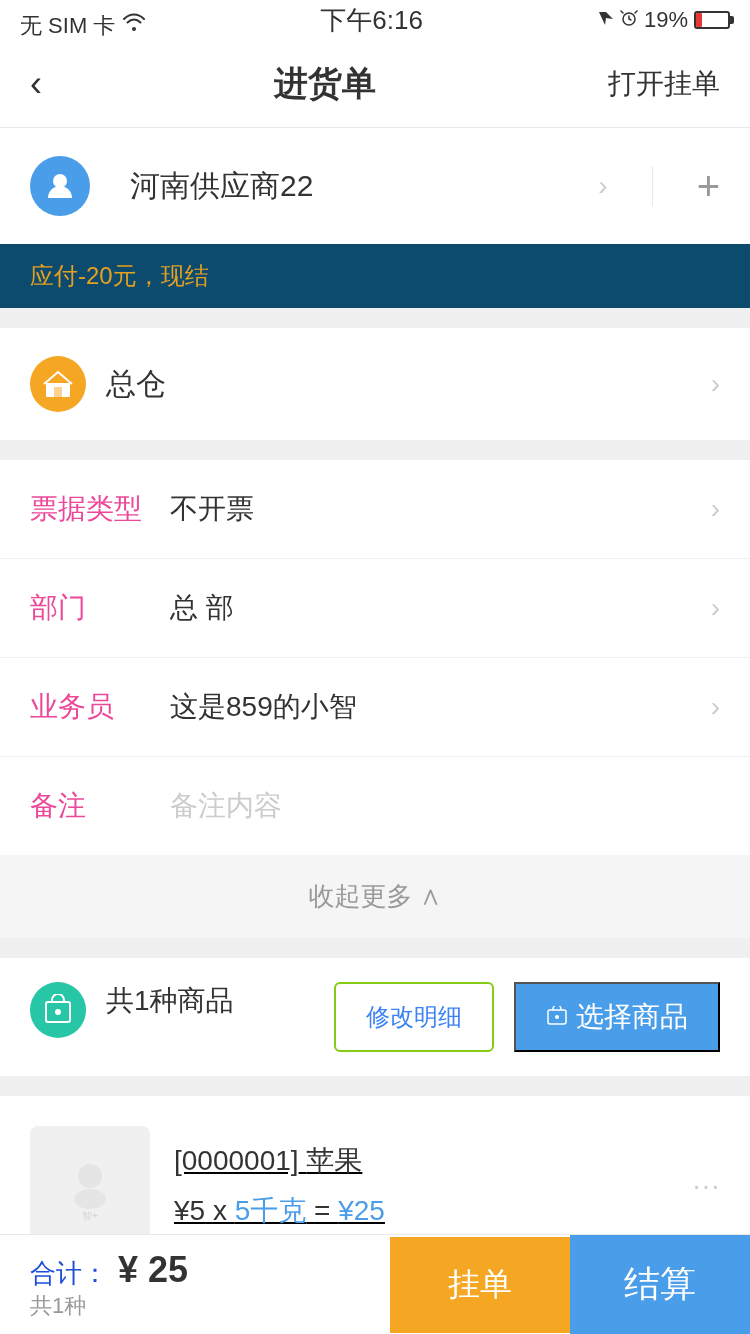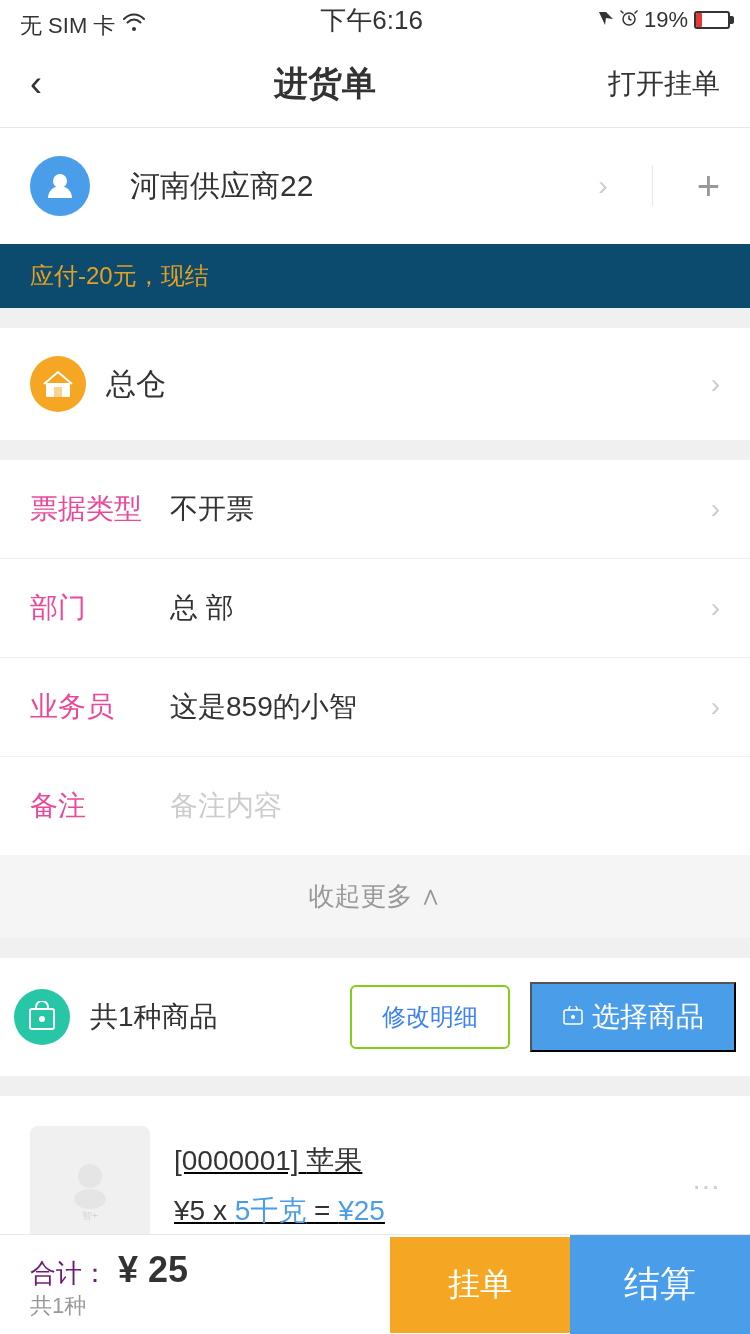--- a/index.html
+++ b/index.html
@@ -199,22 +199,21 @@
       padding: 24px;
       font-size: 26px;
       color: #999;
       cursor: pointer;
     }
 
     
     .product-header {
       background: #fff;
       display: flex;
-      align-items: center;
-      padding: 24px 14px;
+      padding: 24px 30px;
       margin-top: 20px;
       gap: 20px;
     }
     .product-icon-wrap {
       width: 56px;
       height: 56px;
       border-radius: 50%;
       background: #26c6a6;
       display: flex;
       align-items: center;
@@ -297,21 +296,21 @@
     }
     .footer-total {
       flex: 1;
       padding: 0 30px;
     }
     .footer-total-row {
       display: flex;
       align-items: baseline;
       gap: 10px;
     }
-    .total-label { font-size: 26px; color: #701a75; }
+    .total-label { font-size: 26px; color: #1d4ed8; }
     .total-amount { font-size: 36px; font-weight: 600; color: #333; }
     .total-count { font-size: 22px; color: #999; }
     .footer-btn-pending {
       width: 180px;
       height: 96px;
       background: #f5a623;
       display: flex;
       align-items: center;
       justify-content: center;
       font-size: 32px;

